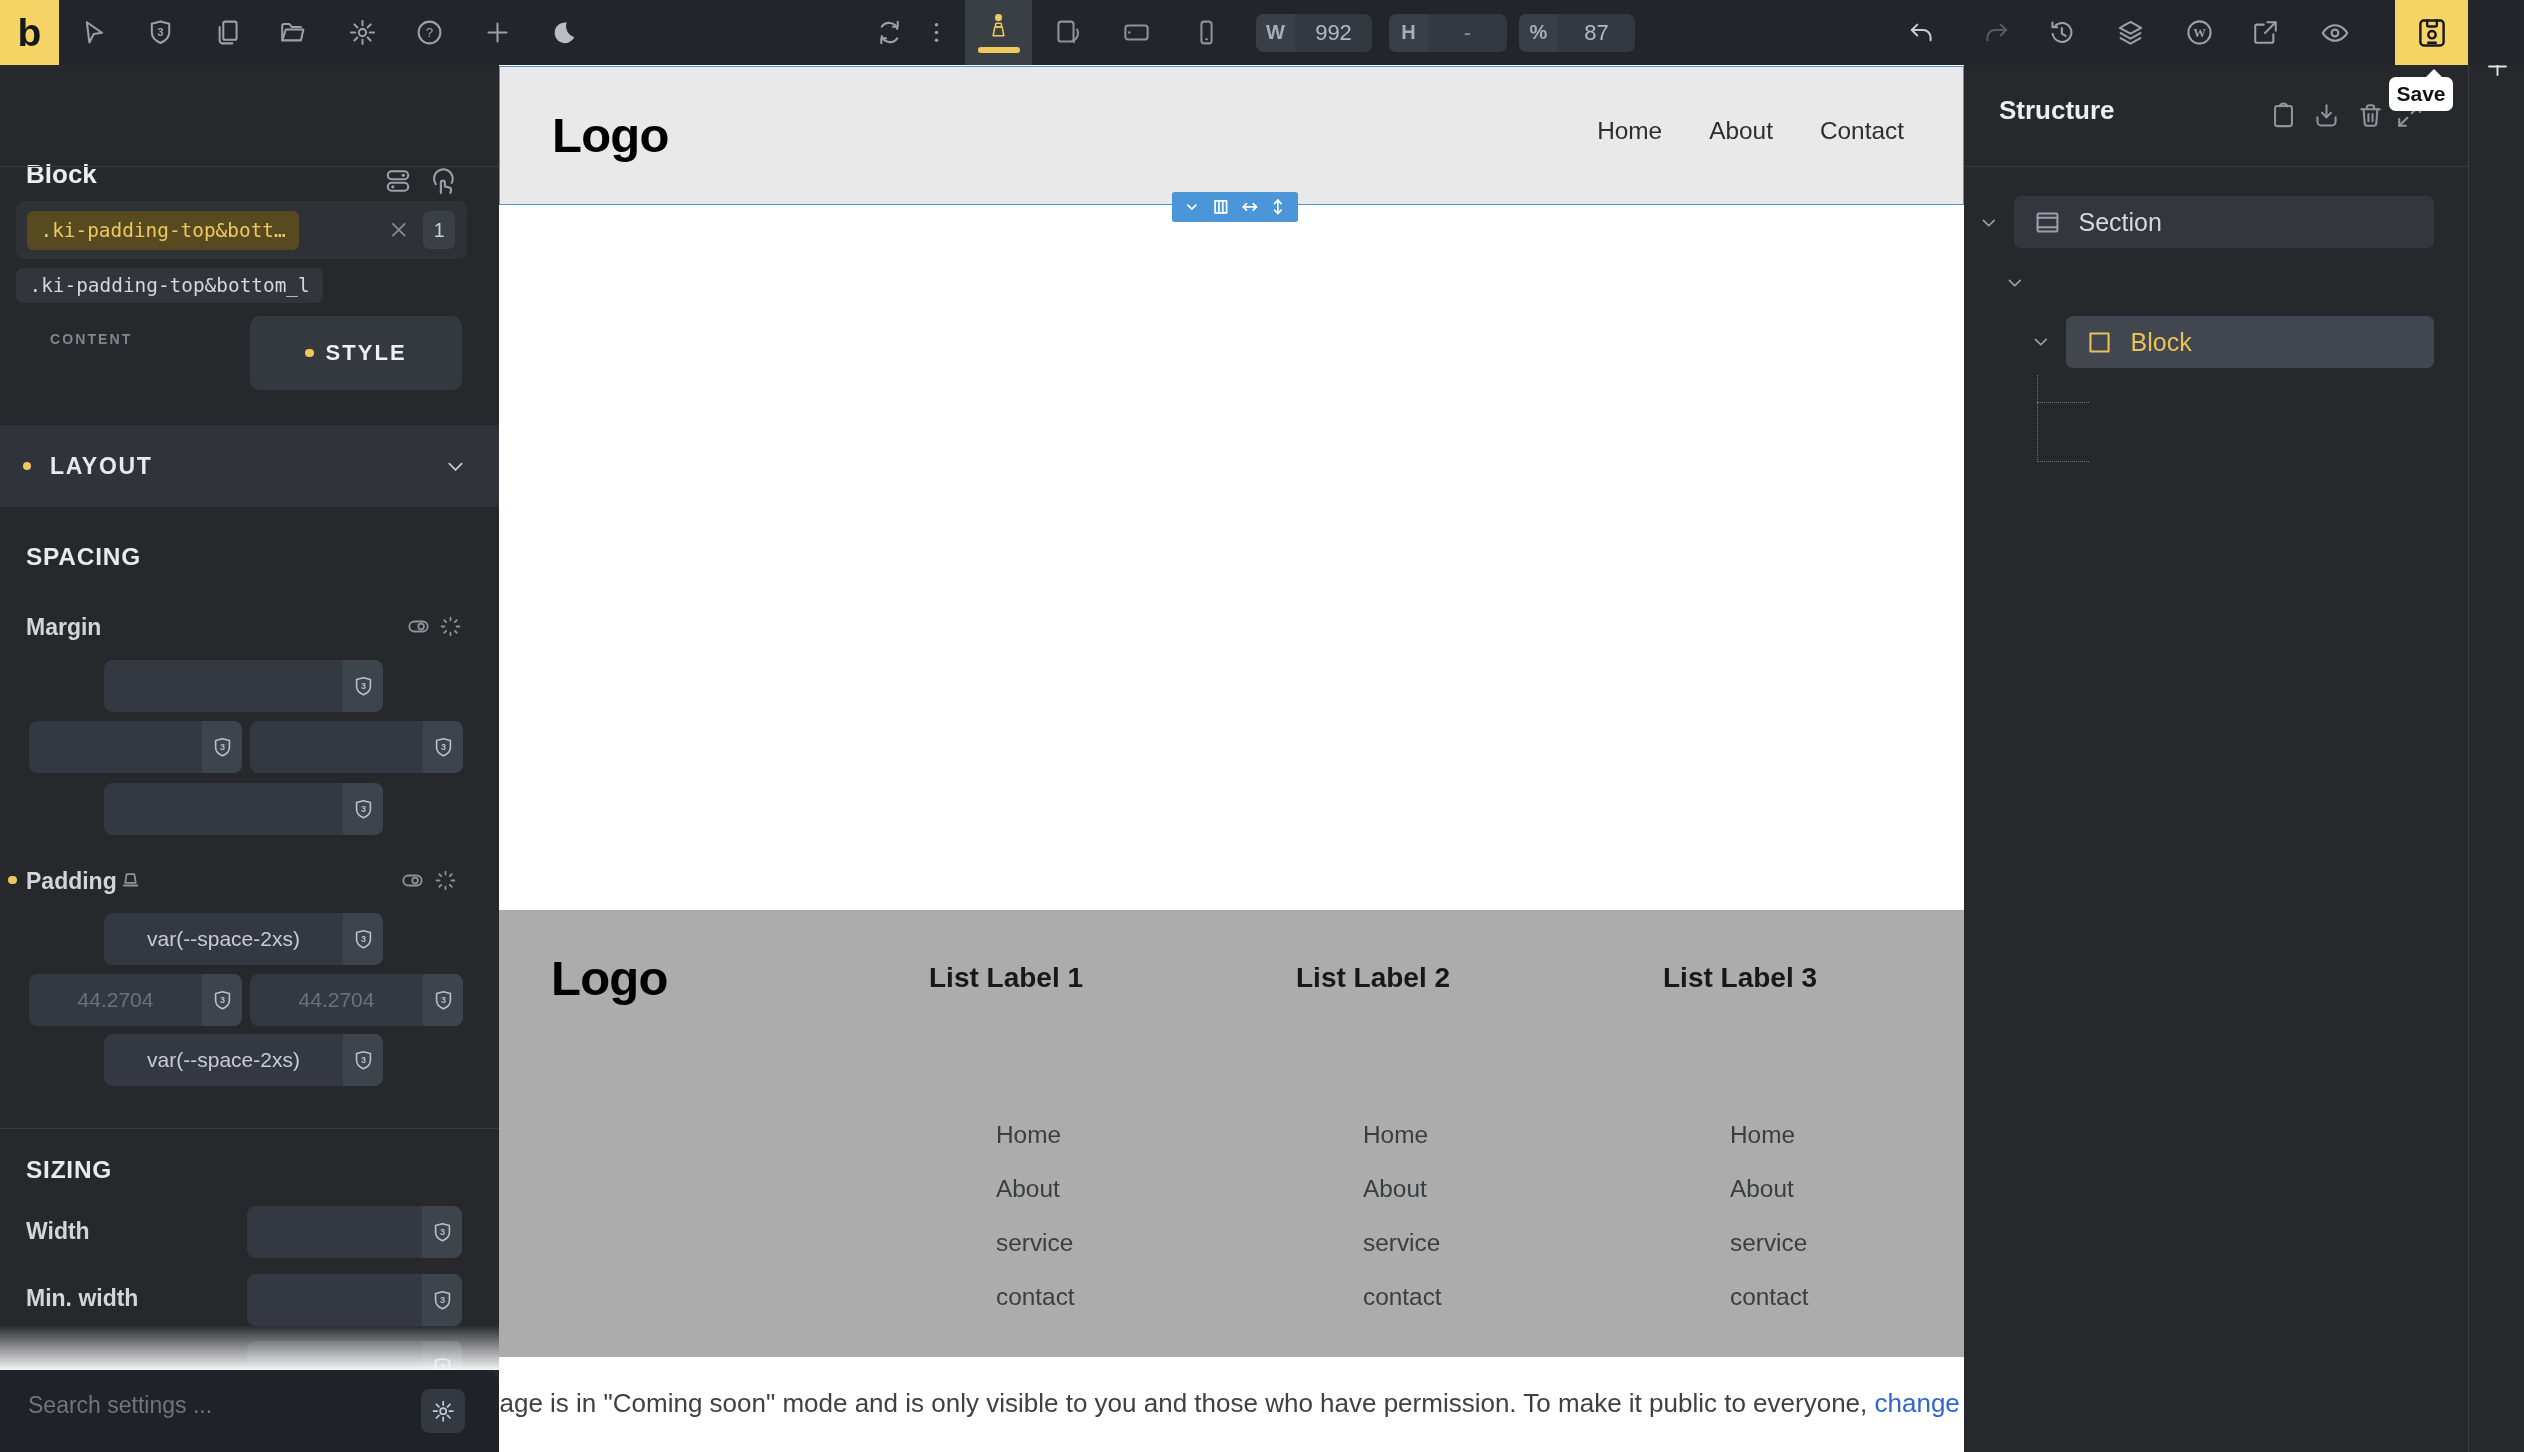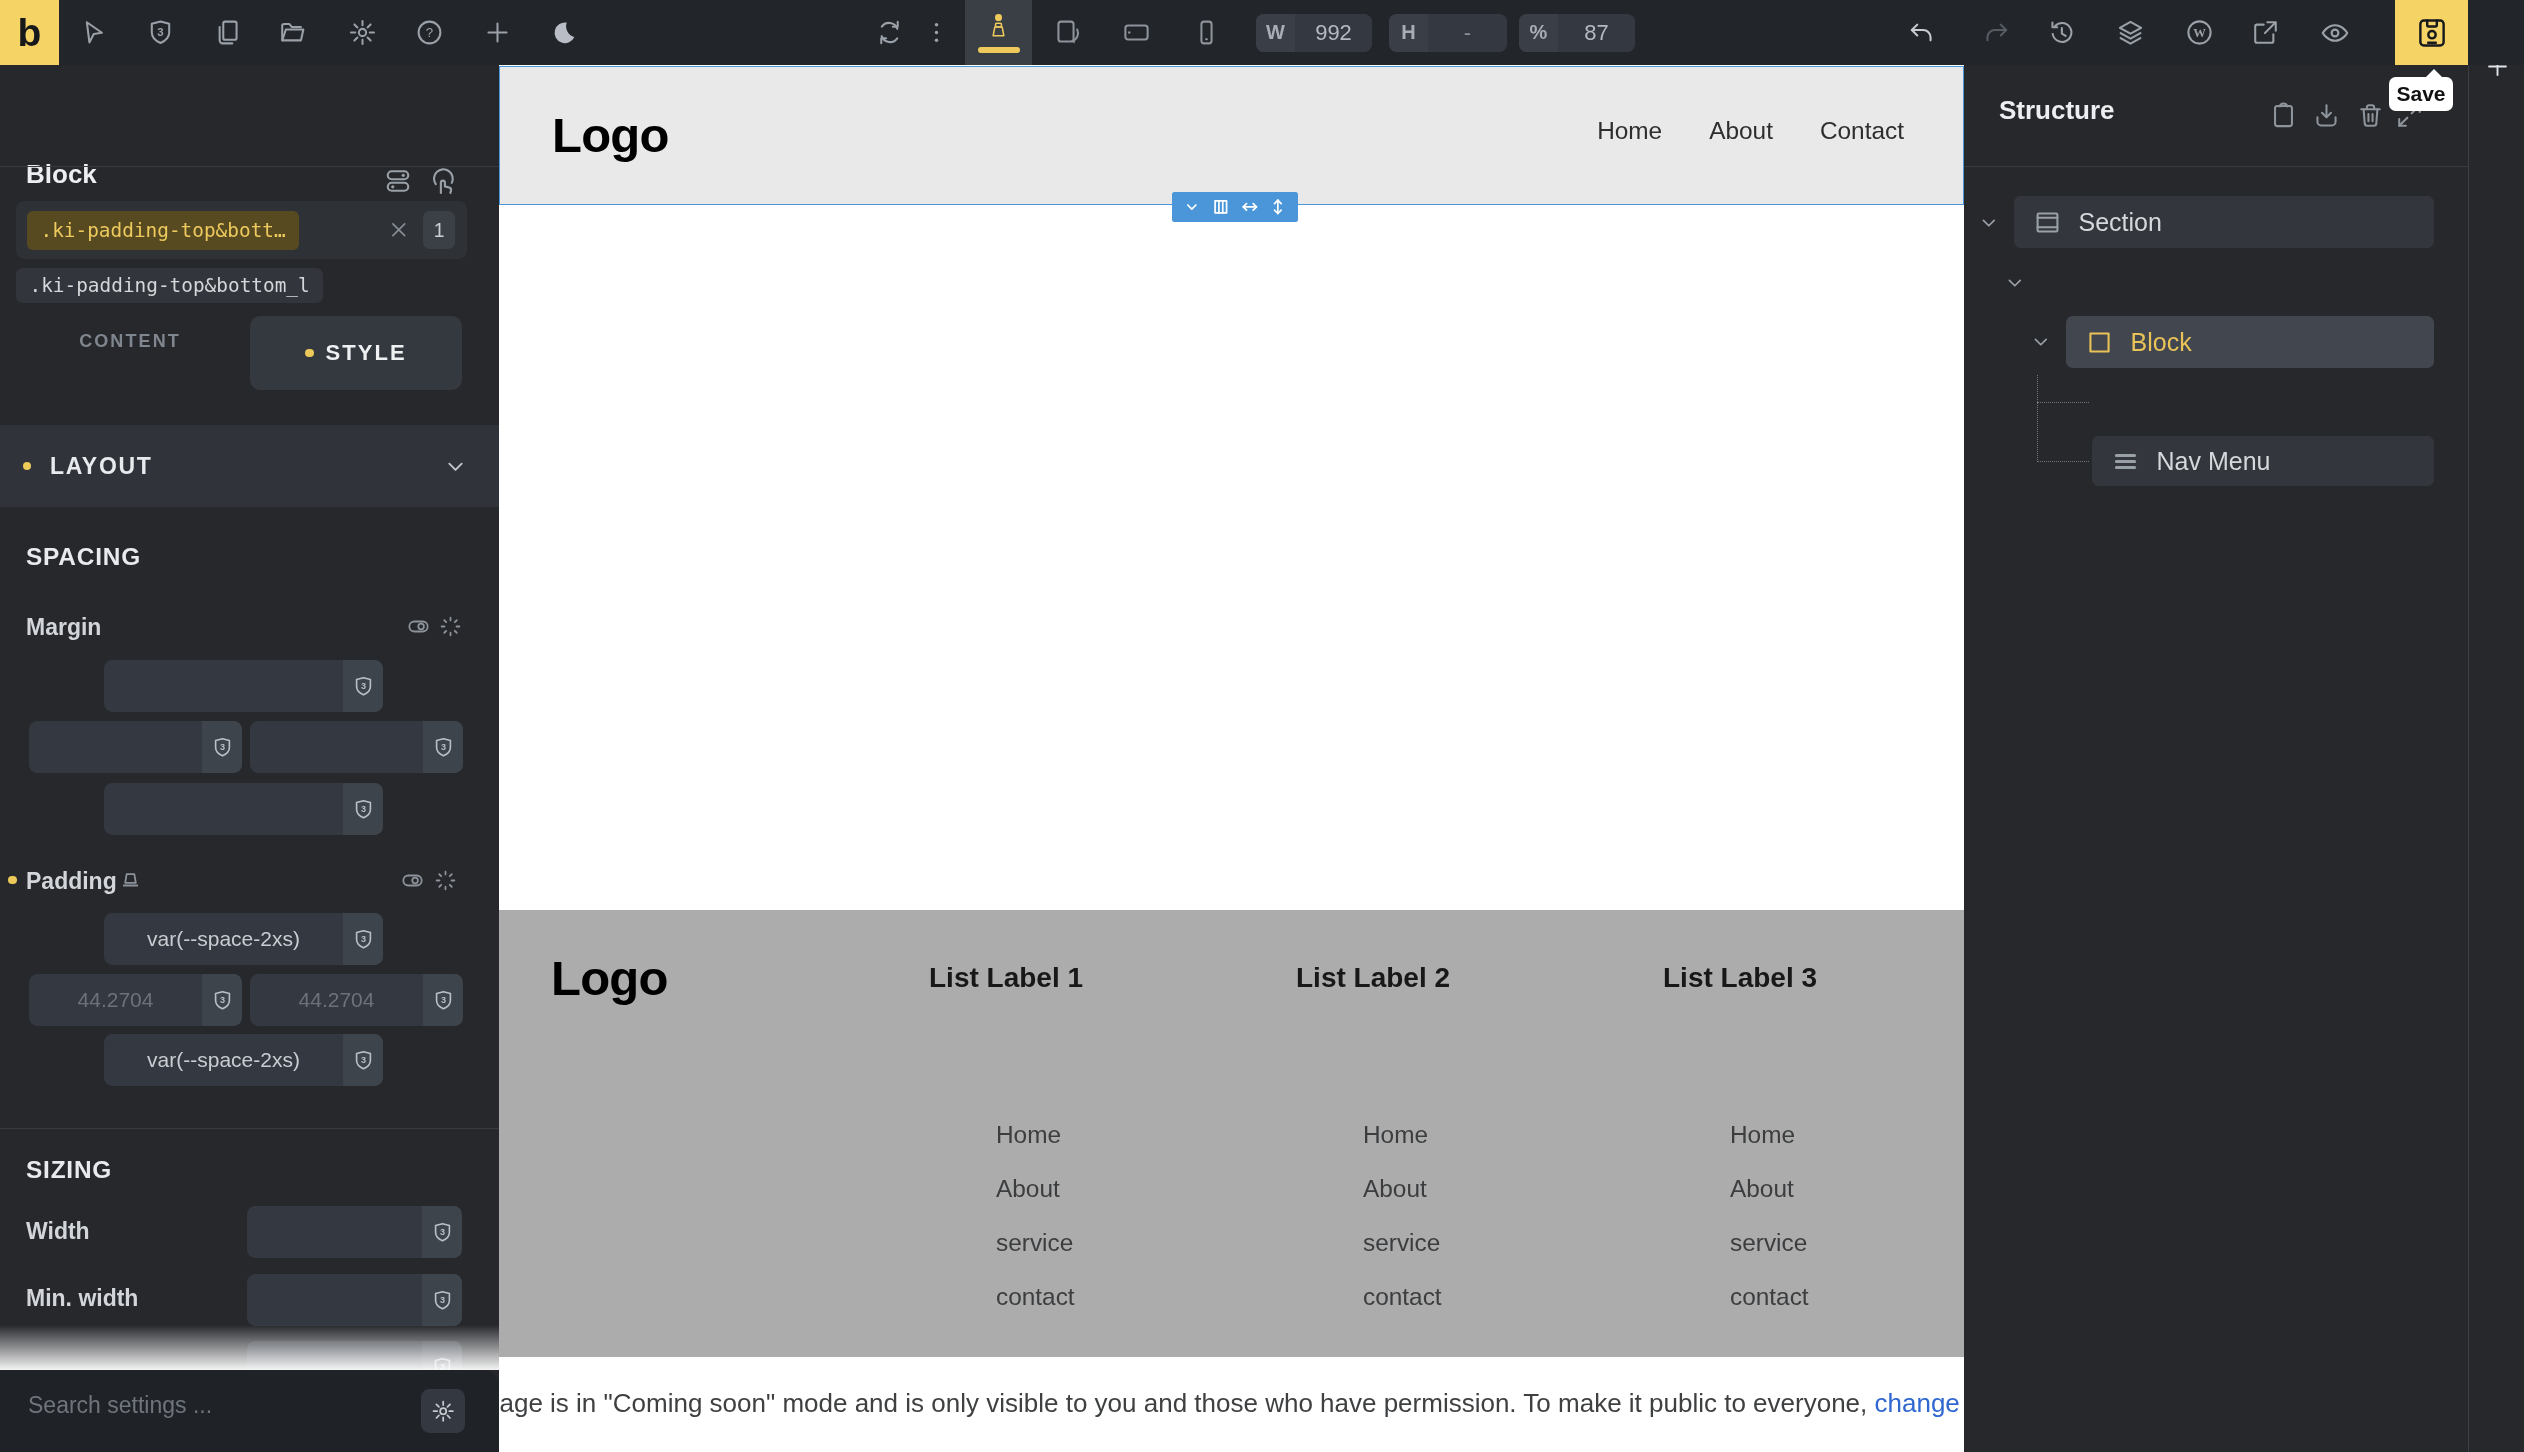--- a/index.html
+++ b/index.html
@@ -50,22 +50,22 @@
   .selector-box{position:absolute;left:16px;top:136px;width:451px;height:58px;background:#2e3237;border-radius:8.4px;
                 display:flex;align-items:center;}
   .sel-pill{margin-left:11px;height:39px;display:flex;align-items:center;padding:0 13.5px;background:#574a20;border-radius:5.9px;
             color:#eeca5e;font-family:"DejaVu Sans Mono",monospace;font-size:19.4px;}
   .sel-x{position:absolute;right:56px;width:23.6px;height:23.6px;color:#878d95;}
   .sel-count{position:absolute;right:11.8px;width:32px;height:38px;background:#3b4046;border-radius:6.7px;
              display:flex;align-items:center;justify-content:center;color:#ccd0d5;font-size:19.4px;}
   .sel-secondary{position:absolute;left:16px;top:203px;height:35px;display:inline-flex;align-items:center;padding:0 13.5px;
                  background:#32363c;border-radius:6.7px;color:#d5d7da;font-family:"DejaVu Sans Mono",monospace;font-size:19.4px;}
 
-  .tab-content{position:absolute;left:50px;top:266px;width:160px;text-align:center;color:#80868f;
-               font-size:18px;font-weight:bold;letter-spacing:2.1px;}
+  .tab-content{position:absolute;left:50px;top:266px;width:160px;text-align:left;color:#80868f;
+               font-size:14px;font-weight:bold;letter-spacing:2.1px;}
   .tab-style{position:absolute;left:250px;top:251px;width:212px;height:74px;background:#34383f;border-radius:10px;
              display:flex;align-items:center;justify-content:center;gap:11.8px;color:#eef0f2;font-size:22px;font-weight:bold;letter-spacing:2.1px;}
   .ydot{width:8.4px;height:8.4px;border-radius:50%;background:#edc959;flex:none;}
 
   .layout-bar{position:absolute;left:0;top:360px;width:499px;height:82px;background:#30343a;
               display:flex;align-items:center;}
   .layout-bar .ydot{margin-left:23px;}
   .layout-label{margin-left:18.5px;color:#e8eaed;font-size:23px;font-weight:bold;letter-spacing:1.7px;}
   .layout-chevron{position:absolute;right:30px;width:27px;height:27px;color:#c3c7cd;}
 
@@ -711,24 +711,16 @@
           </svg>
         </span>
       <span>Block</span>
     </div>
 
     <div class="dotline-v" style="left:73px;top:310px;height:87px"></div>
     <div class="dotline-h" style="left:73px;top:337px;width:52px"></div>
     <div class="dotline-h" style="left:73px;top:396px;width:52px"></div>
 
 
-    <div class="tree-row" style="left:128px;top:371px;width:342px;height:50px">
-      <span class="ic t-icon">
-          <svg viewBox="0 0 24 24" fill="none" stroke="currentColor" stroke-width="1.7" stroke-linecap="round" stroke-linejoin="round">
-            <path d="M4.5 7h15M4.5 12h15M4.5 17h15" stroke-width="2.6"></path>
-          </svg>
-        </span>
-      <span>Nav Menu</span>
-    </div>
   </aside>
 
 </div>
 
 
 </body></html>

